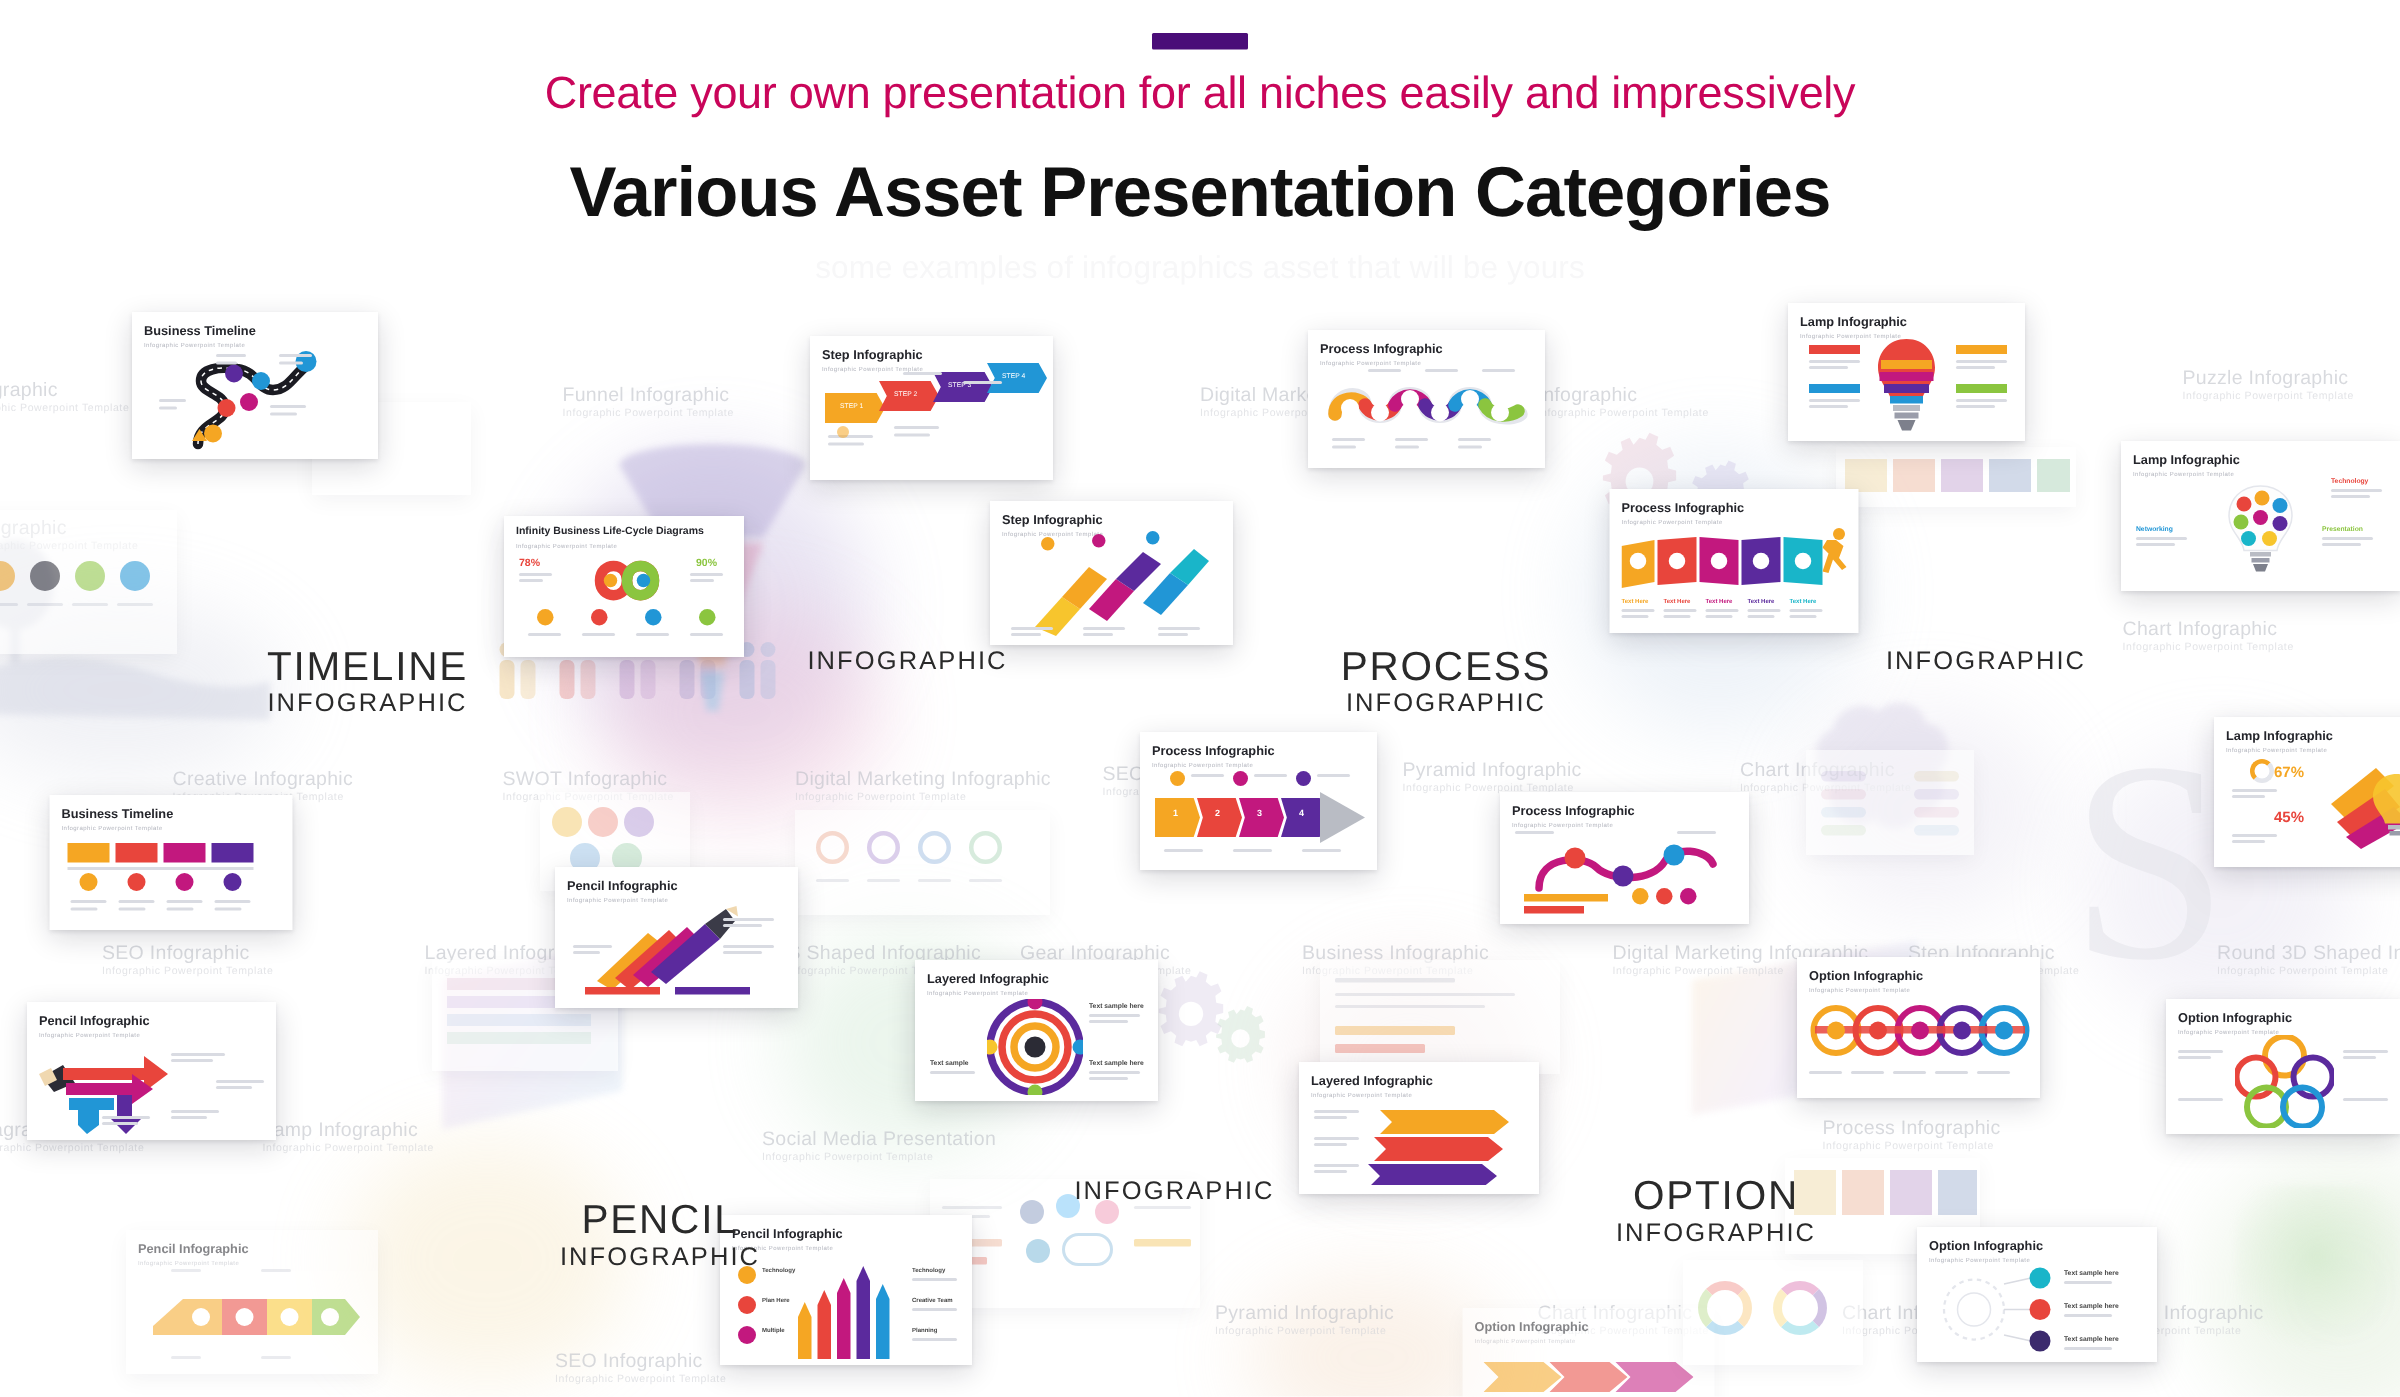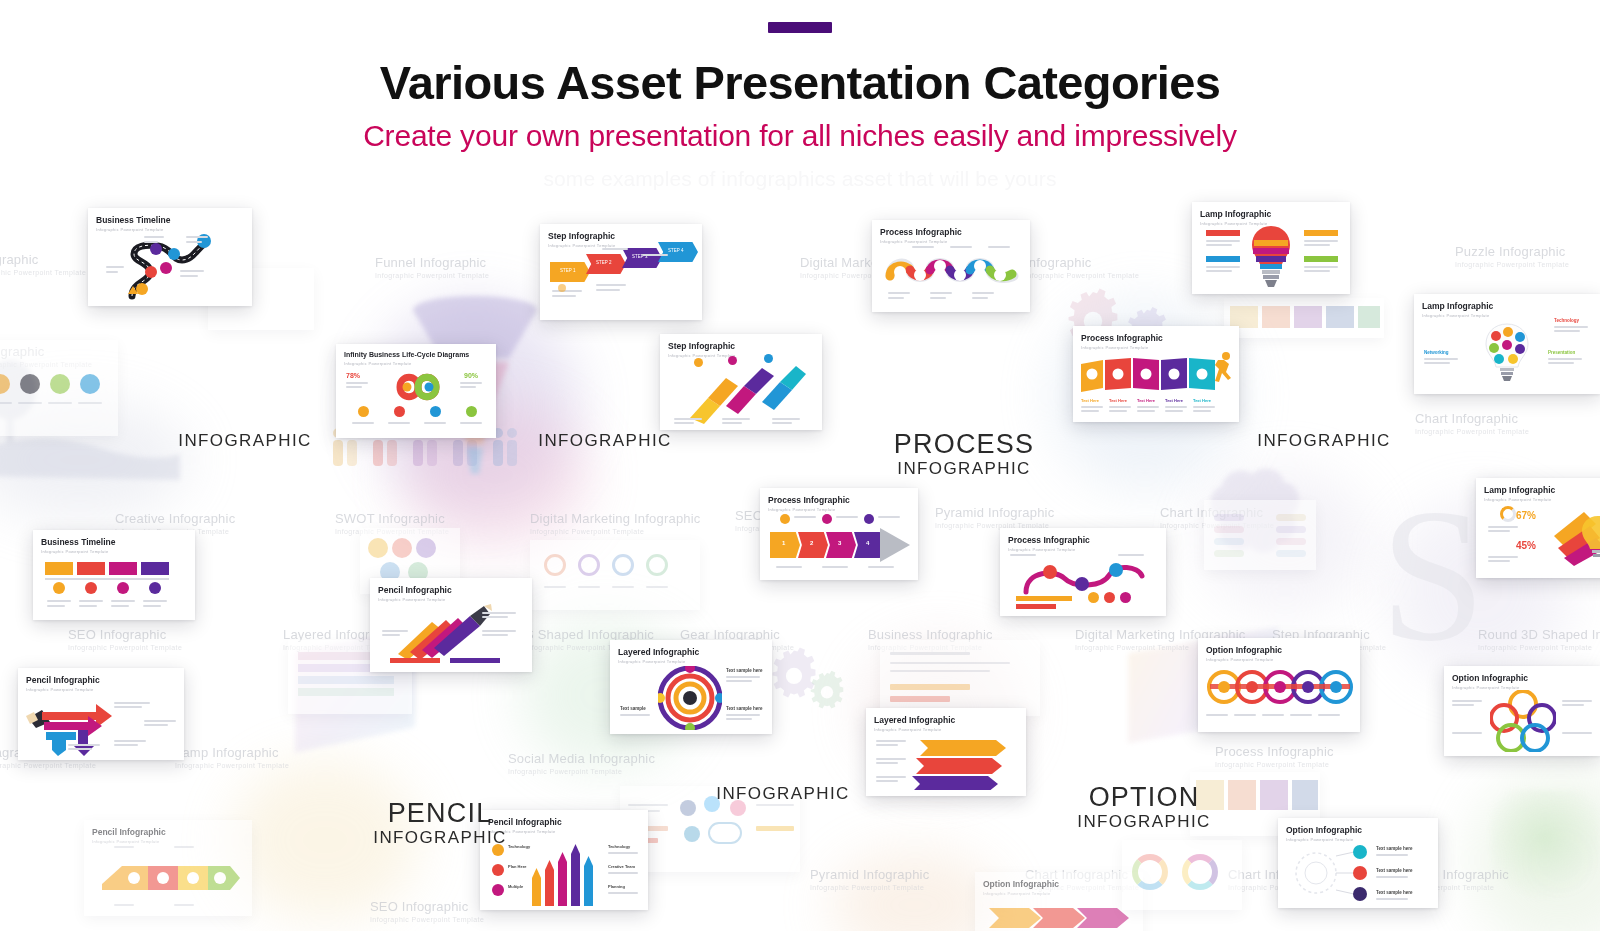--- a/index.html
+++ b/index.html
@@ -274,21 +274,21 @@
     <div class="ghost" style="left: 68px; top: 627px;"><span>SEO Infographic</span><span class="g-sub">Infographic Powerpoint Template</span></div>
     <div class="ghost" style="left: 283px; top: 627px;"><span>Layered Infographic</span><span class="g-sub">Infographic Powerpoint Template</span></div>
     <div class="ghost" style="left: 525px; top: 627px;"><span>S Shaped Infographic</span><span class="g-sub">Infographic Powerpoint Template</span></div>
     <div class="ghost" style="left: 680px; top: 627px;"><span>Gear Infographic</span><span class="g-sub">Infographic Powerpoint Template</span></div>
     <div class="ghost" style="left: 868px; top: 627px;"><span>Business Infographic</span><span class="g-sub">Infographic Powerpoint Template</span></div>
     <div class="ghost" style="left: 1075px; top: 627px;"><span>Digital Marketing Infographic</span><span class="g-sub">Infographic Powerpoint Template</span></div>
     <div class="ghost" style="left: 1272px; top: 627px;"><span>Step Infographic</span><span class="g-sub">Infographic Powerpoint Template</span></div>
     <div class="ghost" style="left: 1478px; top: 627px;"><span>Round 3D Shaped Infographic</span><span class="g-sub">Infographic Powerpoint Template</span></div>
     <div class="ghost" style="left: -18px; top: 745px;"><span>Diagram</span><span class="g-sub">Infographic Powerpoint Template</span></div>
     <div class="ghost" style="left: 175px; top: 745px;"><span>Lamp Infographic</span><span class="g-sub">Infographic Powerpoint Template</span></div>
-    <div class="ghost" style="left: 508px; top: 751px;"><span>Social Media Infographic</span><span class="g-sub">Infographic Powerpoint Template</span></div>
+    <div class="ghost" style="left: 508px; top: 751px;"><span>Social Media Presentation</span><span class="g-sub">Infographic Powerpoint Template</span></div>
     <div class="ghost" style="left: 1215px; top: 744px;"><span>Process Infographic</span><span class="g-sub">Infographic Powerpoint Template</span></div>
     <div class="ghost" style="left: 370px; top: 899px;"><span>SEO Infographic</span><span class="g-sub">Infographic Powerpoint Template</span></div>
     <div class="ghost" style="left: 810px; top: 867px;"><span>Pyramid Infographic</span><span class="g-sub">Infographic Powerpoint Template</span></div>
     <div class="ghost" style="left: 1025px; top: 867px;"><span>Chart Infographic</span><span class="g-sub">Infographic Powerpoint Template</span></div>
     <div class="ghost" style="left: 1228px; top: 867px;"><span>Chart Infographic</span><span class="g-sub">Infographic Powerpoint Template</span></div>
     <div class="ghost" style="left: 1380px; top: 867px;"><span>Mind Map Infographic</span><span class="g-sub">Infographic Powerpoint Template</span></div>
   </div>
 
 <div class="card" style="left:88px; top:208px; width:164px; height:98px;">
   <div class="card-title">Business Timeline</div>
@@ -869,20 +869,21 @@
   <div class="ring" style="left:10px;top:14px;width:36px;height:36px;border-width:6px;border-color:#e8453c #f5a623 #2196d6 #8bc53f; opacity:.5;"></div>
   <div class="ring" style="left:60px;top:14px;width:36px;height:36px;border-width:6px;border-color:#c2187e #5b2a9d #19b5c9 #f7c52d; opacity:.5;"></div>
 </div>
 
 <div class="softshape" style="left:295px; top:640px; width:120px; height:100px; background:linear-gradient(135deg,#f5d9ea,#dcd4ef,#cfe0f2); transform:skewY(-12deg); opacity:0.35;"></div>
 <div class="softshape" style="left:1128px; top:640px; width:150px; height:90px; background:linear-gradient(120deg,#f5e0c6,#e6d6ef,#cfe2f4); transform:skewY(-10deg); opacity:0.32;"></div>
 <div class="softshape" style="left:1490px; top:790px; width:110px; height:120px; background:radial-gradient(circle at 50% 40%, #cfe8c8 0%, rgba(255,255,255,0) 70%); opacity:0.7;"></div>
 
 <div id="cat-layer">
     <div class="cat" style="left: 135px; top: 430px; width: 220px;">
+      <span class="cat-main">TIMELINE</span>
       <span class="cat-sub">INFOGRAPHIC</span>
     </div>
     <div class="cat" style="left: 495px; top: 430px; width: 220px;">
       <span class="cat-sub">INFOGRAPHIC</span>
     </div>
     <div class="cat" style="left: 854px; top: 430px; width: 220px;">
       <span class="cat-main">PROCESS</span>
       <span class="cat-sub">INFOGRAPHIC</span>
     </div>
     <div class="cat" style="left: 1214px; top: 430px; width: 220px;">
@@ -896,16 +897,16 @@
       <span class="cat-sub">INFOGRAPHIC</span>
     </div>
     <div class="cat" style="left: 1034px; top: 783px; width: 220px;">
       <span class="cat-main">OPTION</span>
       <span class="cat-sub">INFOGRAPHIC</span>
     </div>
   </div>
 
 <div id="header">
   <div id="accent-bar"></div>
+  <div id="page-subtitle">Create your own presentation for all niches easily and impressively</div>
   <div id="page-title">Various Asset Presentation Categories</div>
-  <div id="page-subtitle">Create your own presentation for all niches easily and impressively</div>
   <div id="page-caption">some examples of infographics asset that will be yours</div>
 </div>
 
 </body></html>

